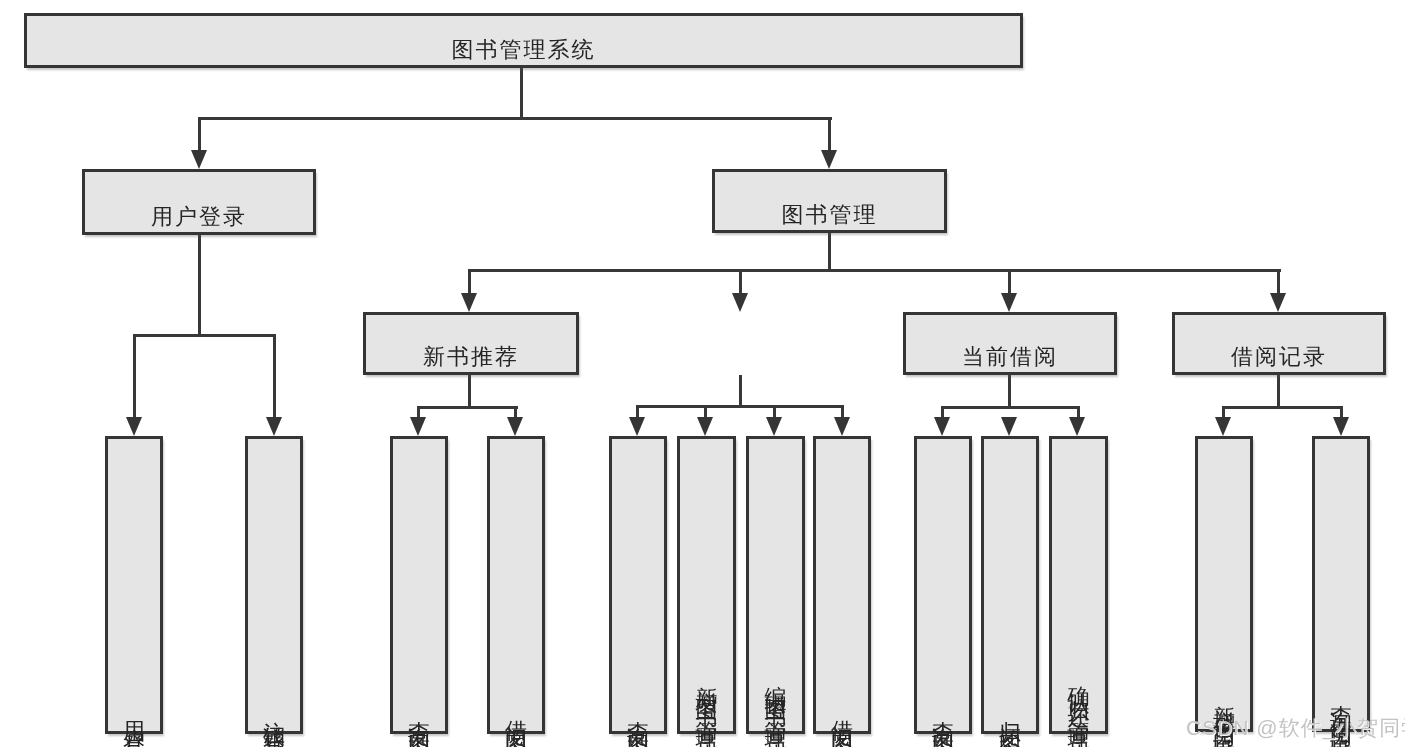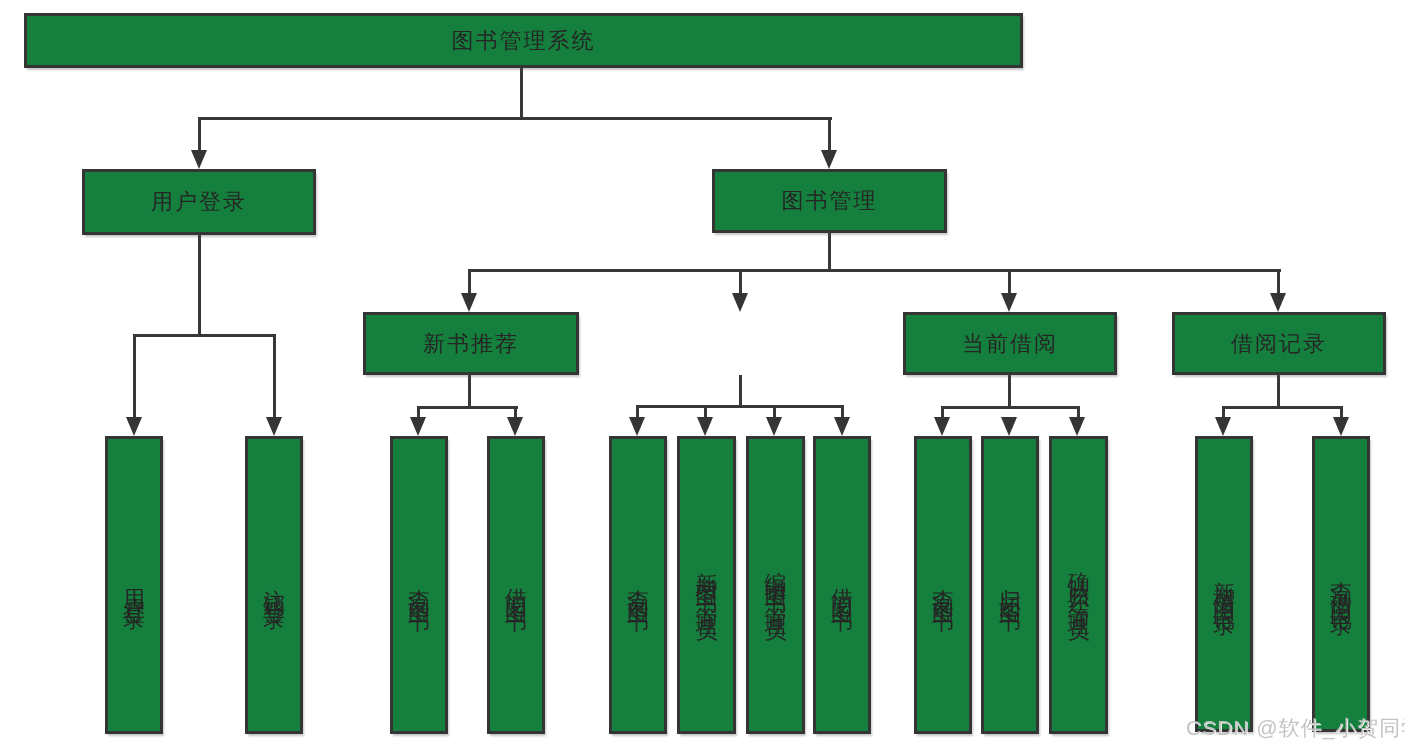--- a/index.html
+++ b/index.html
@@ -8,23 +8,23 @@
     width: 1405px;
     height: 747px;
     background: #ffffff;
     font-family: "Liberation Sans", "DejaVu Sans", sans-serif;
     overflow: hidden;
   }
   .box {
     position: absolute;
     box-sizing: border-box;
     border: 3px solid #353535;
-    background: #15803d;
+    background: #e5e5e5;
     display: flex;
-    align-items: center;
+    align-items: flex-end;
     justify-content: center;
     box-shadow: 2px 3px 2px -1px rgba(90,90,90,0.35);
     z-index: 2;
   }
   .lbl {
     color: #252525;
     font-size: 22px;
     font-weight: 500;
     letter-spacing: 2px;
     white-space: nowrap;

